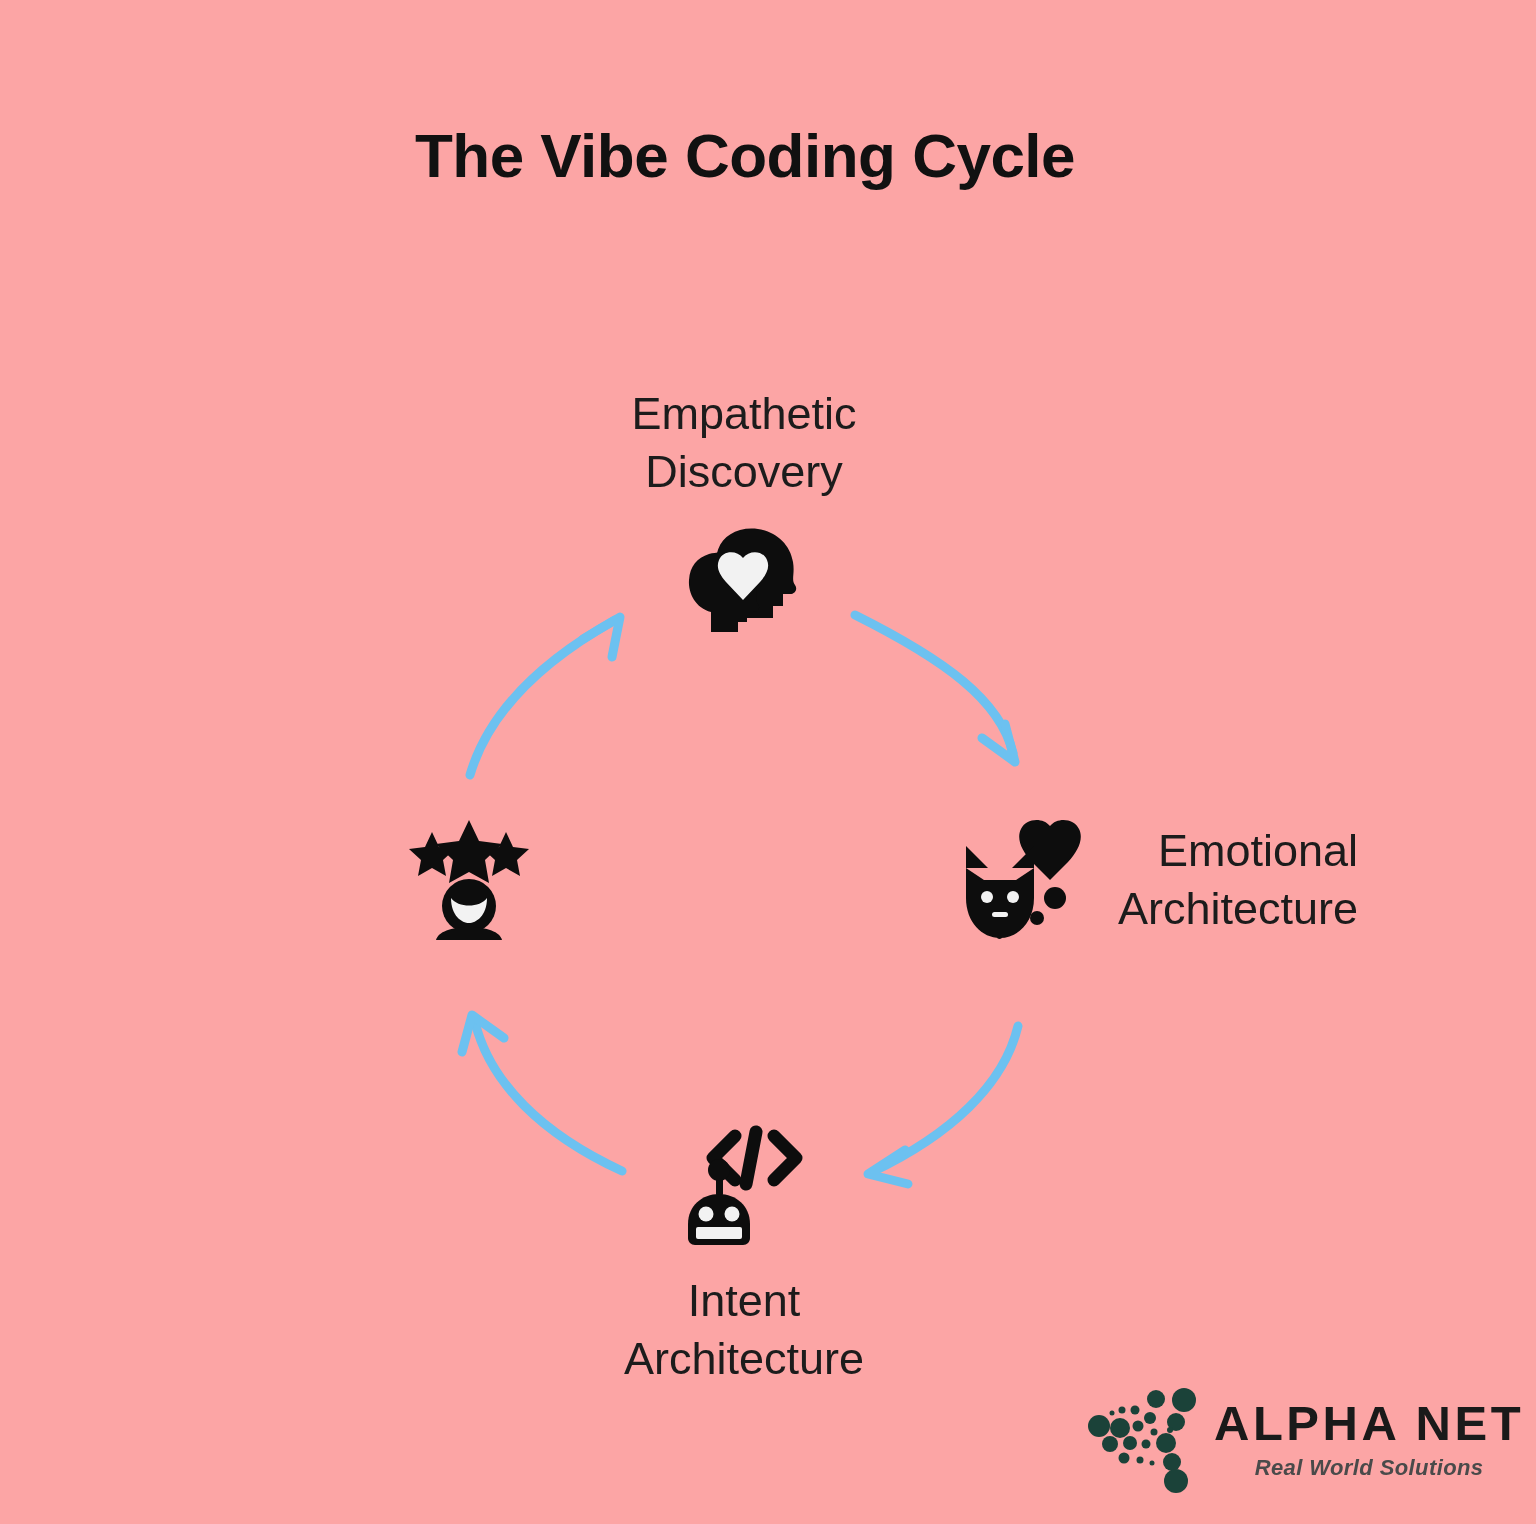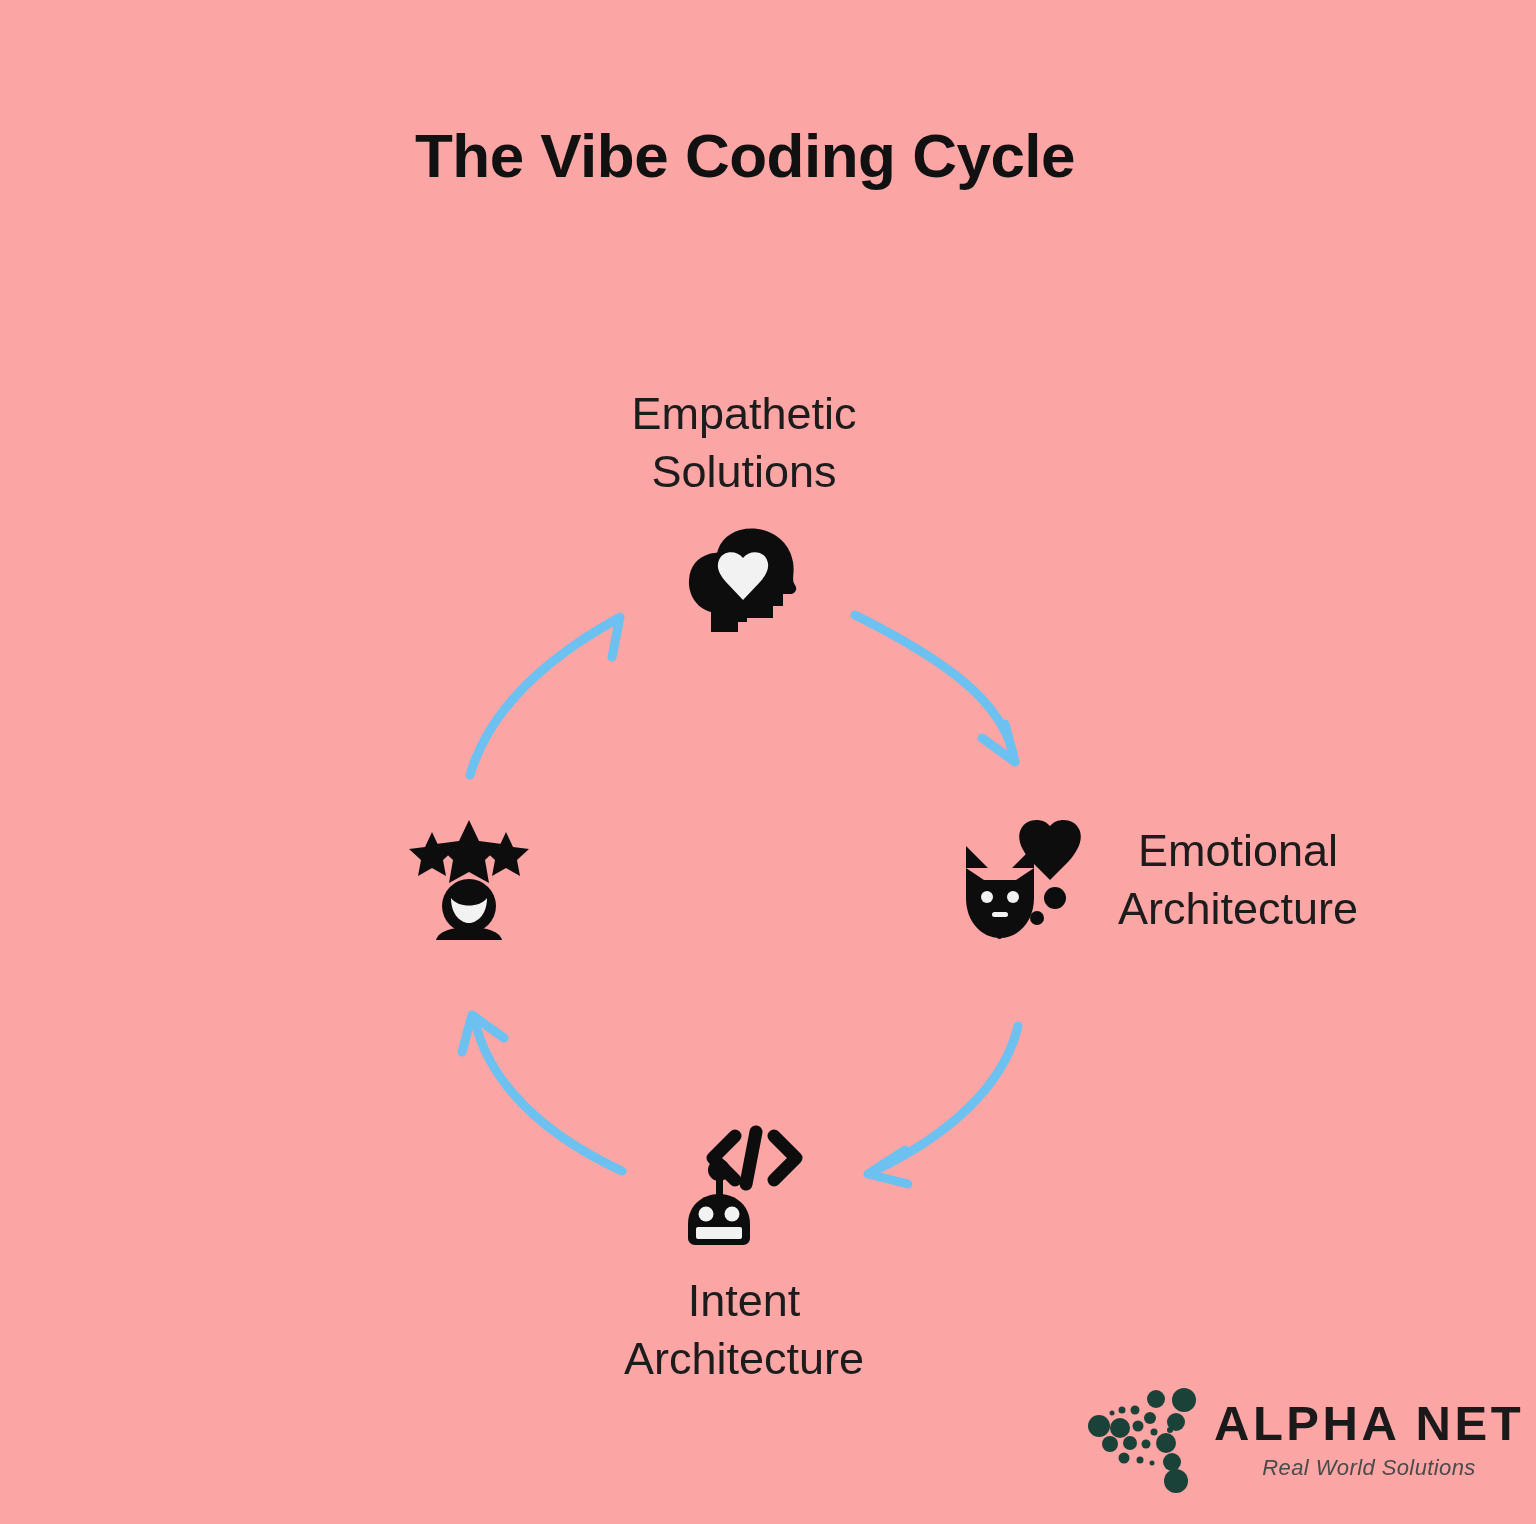--- a/index.html
+++ b/index.html
@@ -83,21 +83,21 @@
 
   
   #node-architecture {
     left: 958px;
     top: 818px;
     width: 520px;
     flex-direction: row;
     align-items: center;
   }
   #node-architecture .node-label {
-    text-align: center;
+    text-align: right;
     margin-left: 34px;
   }
 
   
   #node-translation {
     left: 488px;
     top: 1118px;
     width: 512px;
     flex-direction: column;
     align-items: center;
@@ -144,20 +144,21 @@
     line-height: 1;
     font-family: "Liberation Sans", sans-serif;
   }
   .logo-tagline {
     font-size: 22px;
     font-style: italic;
     color: #4a4a4a;
     letter-spacing: 0.4px;
     margin-top: 7px;
     font-family: "Liberation Sans", sans-serif;
+    font-weight: bold;
   }
 </style>
 </head>
 <body>
 
 <div id="canvas">
 
   <div class="title">The Vibe Coding Cycle</div>
 
   <div class="stage">
@@ -182,21 +183,21 @@
 
         <g>
           <path d="M 470 775 C 488 714 540 662 615 620"></path>
           <path d="M 583 639 L 620 617 L 612 657" stroke-width="9"></path>
         </g>
       </g>
     </svg>
 
     <div class="node" id="node-discovery">
       <div class="node-label">Empathetic
-Solutions</div>
+Discovery</div>
       <svg class="node-icon" width="118" height="112" viewBox="0 0 118 112">
         <g fill="#0d0d0d">
 
           <path d="M55 8 C80 2 104 16 108 40 C110 52 106 58 110 63 C113 67 110 72 105 72 L98 72 L98 84 L88 84 L88 96 L58 96 L58 72 C40 68 30 52 31 38 C32 22 41 12 55 8 Z"></path>
 
           <path d="M24 32 C46 26 68 38 71 60 C73 72 69 77 73 82 C76 86 73 90 68 90 L62 90 L62 100 L53 100 L53 110 L26 110 L26 90 C11 86 3 72 4 58 C5 44 12 36 24 32 Z"></path>
 
           <path fill="#f2f2f2" d="M58 36 C64 28 78 28 82 38 C85 45 82 52 75 60 L58 78 L41 60 C34 52 31 45 34 38 C38 28 52 28 58 36 Z"></path>
         </g>
       </svg>

